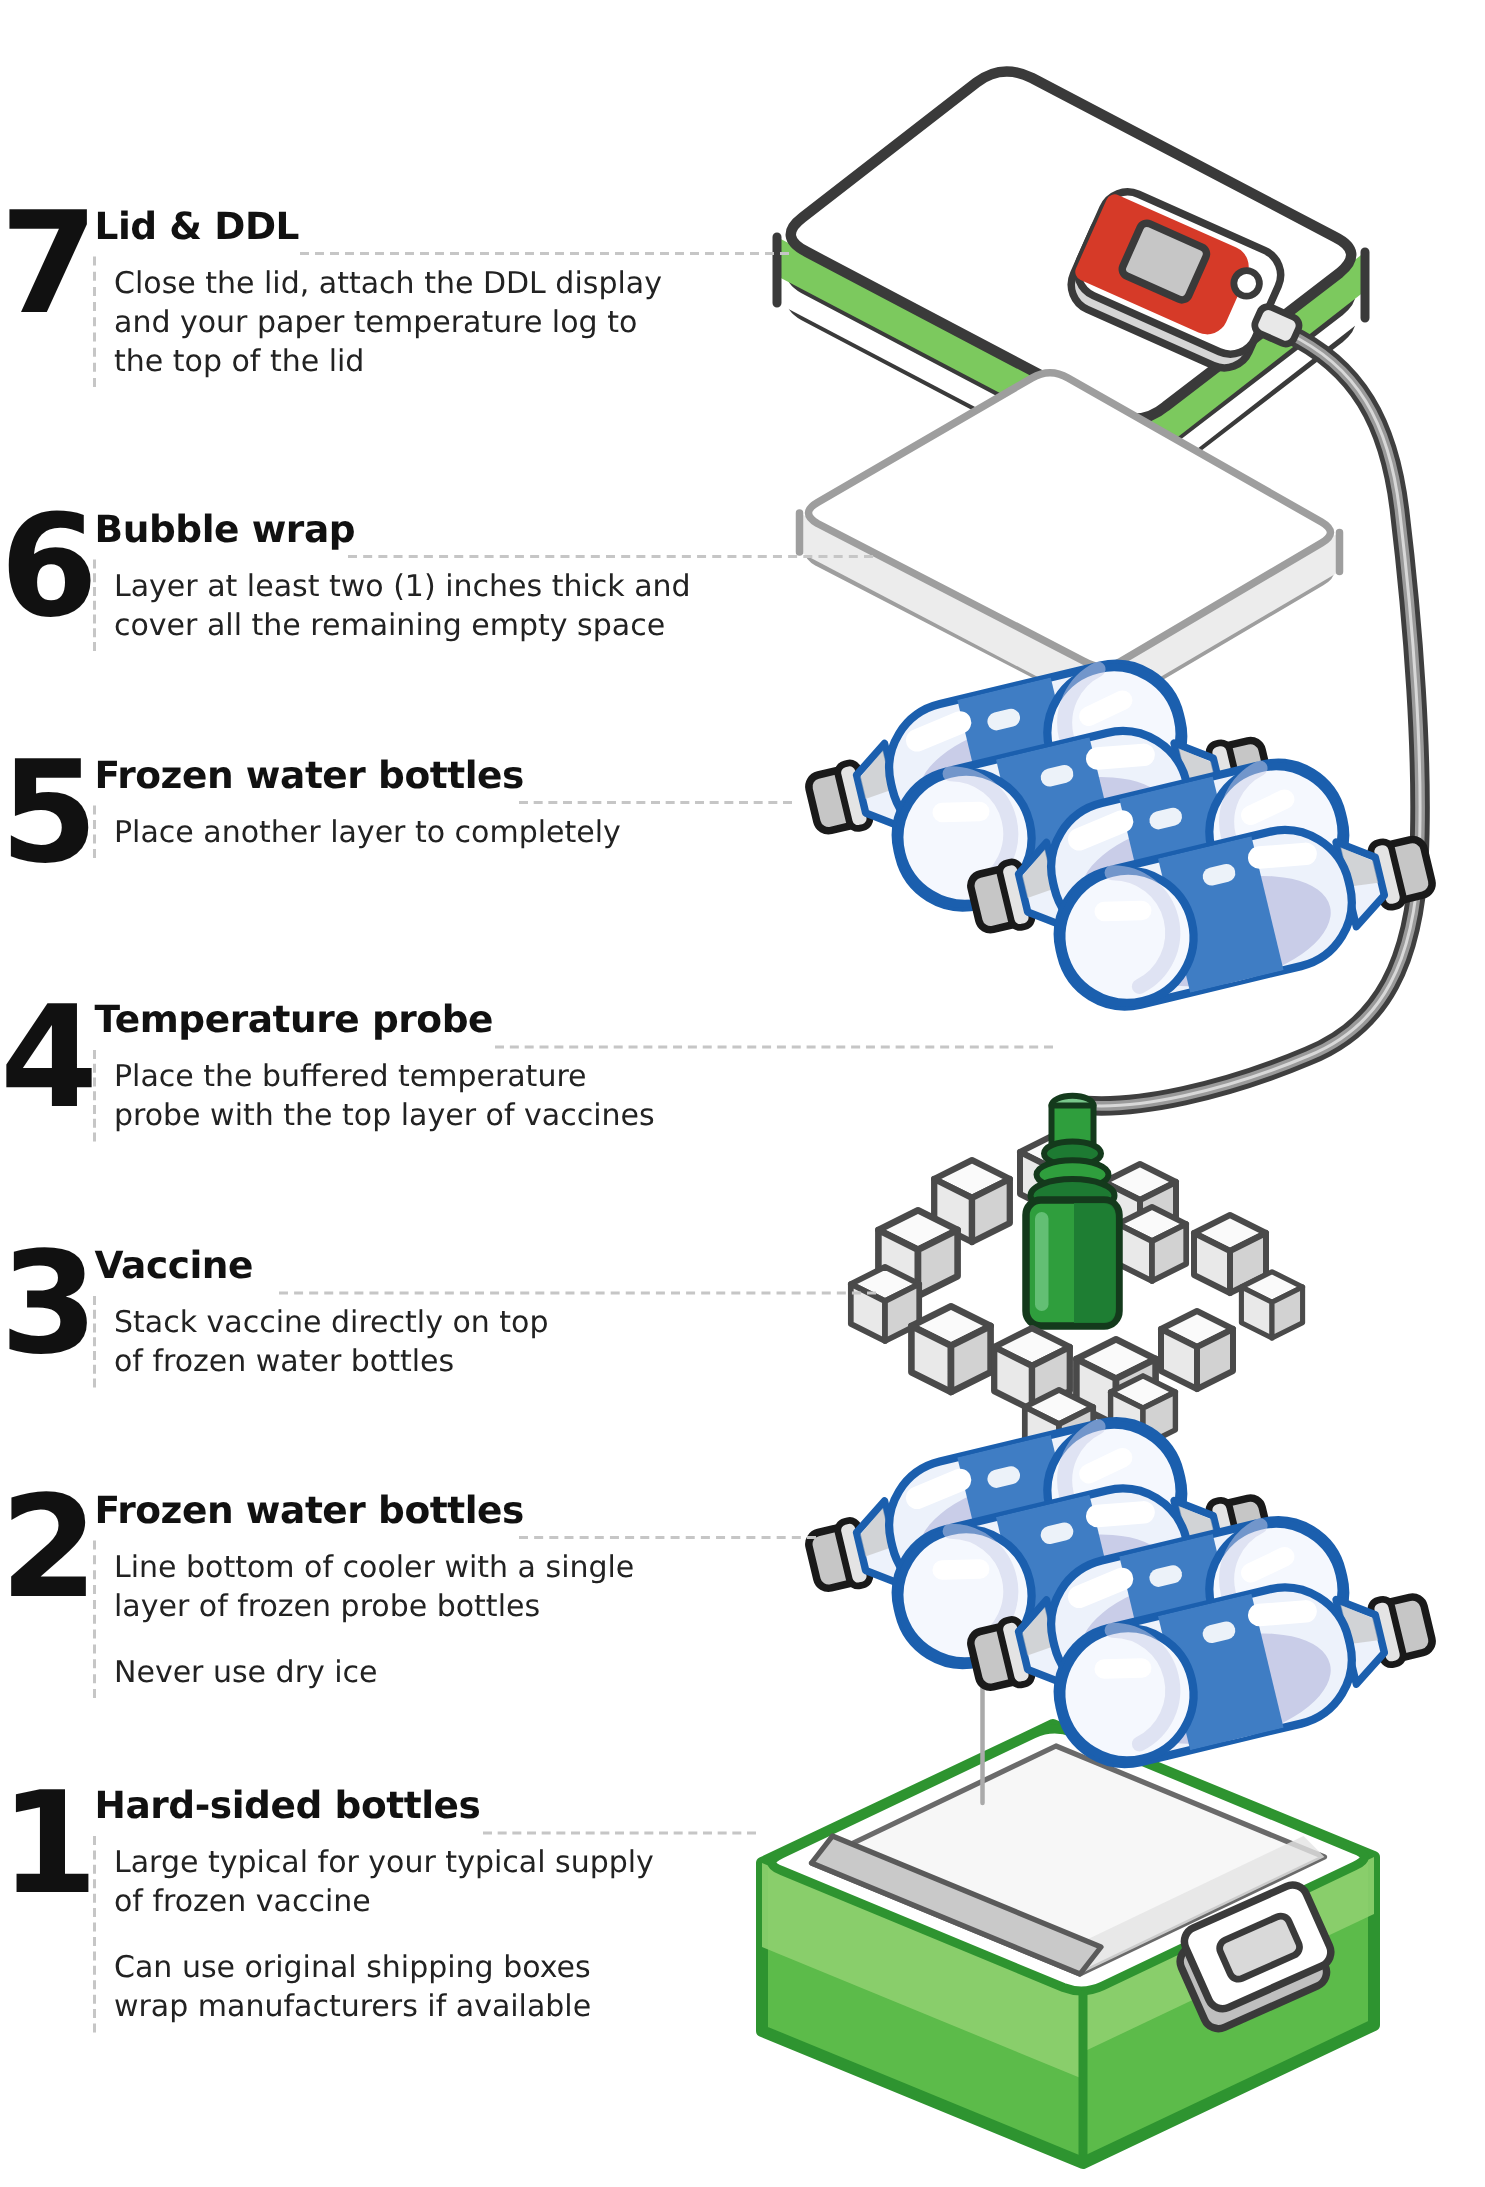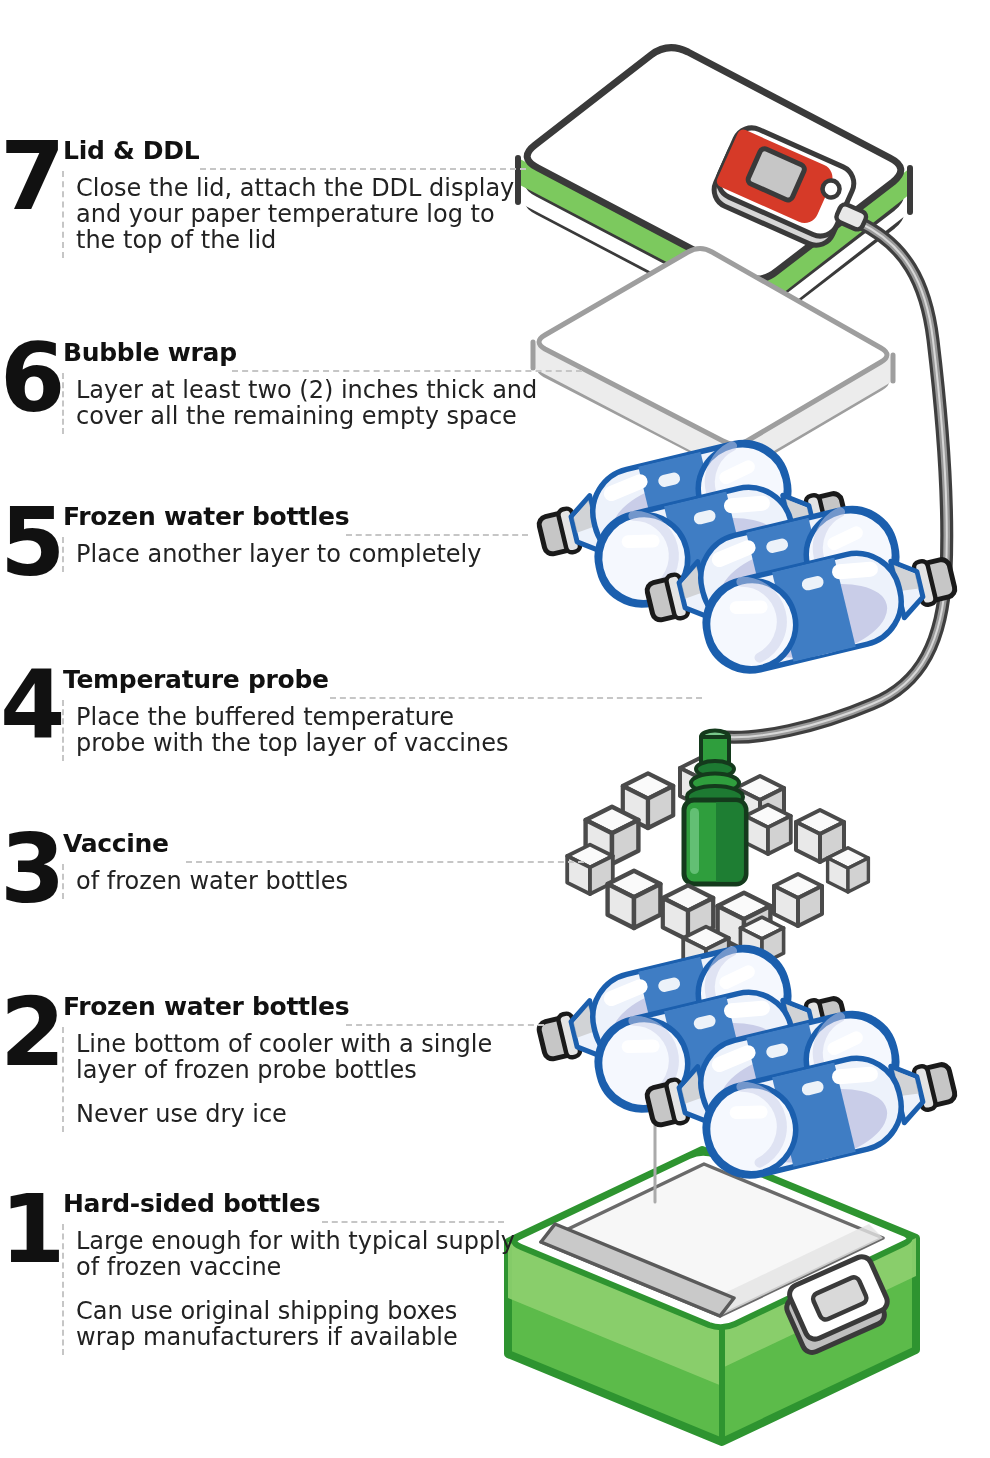--- a/index.html
+++ b/index.html
@@ -17,21 +17,21 @@
           font-family:"DejaVu Sans","Liberation Sans",sans-serif;}
   .illus{position:absolute;left:0;top:0;width:990px;height:1458px;}
   .illus *{stroke-linejoin:round;stroke-linecap:round;}
   .step{position:absolute;left:0;width:565px;}
   .num{position:absolute;left:0;top:0;width:58px;text-align:right;
        font-weight:700;font-size:94px;line-height:82px;color:var(--c-text);}
   .title{position:absolute;left:63px;top:0;margin:0;font-size:25px;font-weight:700;line-height:30px;
          letter-spacing:-0.3px;color:var(--c-text);white-space:nowrap;}
   .leader{position:absolute;top:32px;height:0;border-top:2px dashed var(--c-dash);}
   .desc{position:absolute;left:62px;top:35px;border-left:2px dashed var(--c-dash);padding:4px 0 5px 12px;}
-  .desc p{margin:0;font-size:24px;line-height:26px;font-weight:400;color:var(--c-body_text);white-space:nowrap;}
+  .desc p{margin:0;font-size:20px;line-height:26px;font-weight:400;color:var(--c-body_text);white-space:nowrap;}
   .desc p.para{margin-top:18px;}
 </style>
 </head>
 <body>
 
 <div class="canvas">
 
   <svg class="illus" viewBox="0 0 990 1458" aria-hidden="true">
     <defs>
       <clipPath id="bclip">
@@ -177,21 +177,21 @@
       <p>and your paper temperature log to</p>
       <p>the top of the lid</p>
     </div>
   </section>
 
   <section class="step" style="top:338px">
     <div class="num">6</div>
     <h2 class="title">Bubble wrap</h2>
     <div class="leader" style="left:232px;width:350px"></div>
     <div class="desc">
-      <p>Layer at least two (2) inches thick and</p>
+      <p>Layer at least two (1) inches thick and</p>
       <p>cover all the remaining empty space</p>
     </div>
   </section>
 
   <section class="step" style="top:502px">
     <div class="num">5</div>
     <h2 class="title">Frozen water bottles</h2>
     <div class="leader" style="left:346px;width:182px"></div>
     <div class="desc">
       <p>Place another layer to completely</p>
@@ -206,40 +206,41 @@
       <p>Place the buffered temperature</p>
       <p>probe with the top layer of vaccines</p>
     </div>
   </section>
 
   <section class="step" style="top:829px">
     <div class="num">3</div>
     <h2 class="title">Vaccine</h2>
     <div class="leader" style="left:186px;width:398px"></div>
     <div class="desc">
+      <p>Stack vaccine directly on top</p>
       <p>of frozen water bottles</p>
     </div>
   </section>
 
   <section class="step" style="top:992px">
     <div class="num">2</div>
     <h2 class="title">Frozen water bottles</h2>
     <div class="leader" style="left:346px;width:198px"></div>
     <div class="desc">
       <p>Line bottom of cooler with a single</p>
       <p>layer of frozen probe bottles</p>
       <p class="para">Never use dry ice</p>
     </div>
   </section>
 
   <section class="step" style="top:1189px">
     <div class="num">1</div>
     <h2 class="title">Hard-sided bottles</h2>
     <div class="leader" style="left:322px;width:182px"></div>
     <div class="desc">
-      <p>Large enough for with typical supply</p>
+      <p>Large typical for your typical supply</p>
       <p>of frozen vaccine</p>
       <p class="para">Can use original shipping boxes</p>
       <p>wrap manufacturers if available</p>
     </div>
   </section>
 
 </div>
 
 </body></html>

